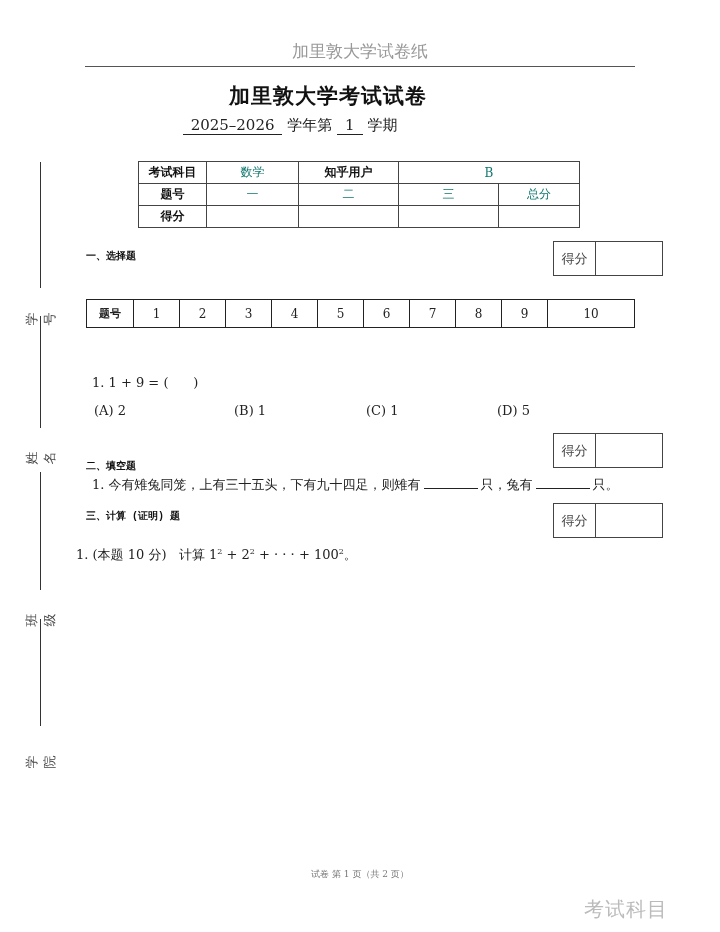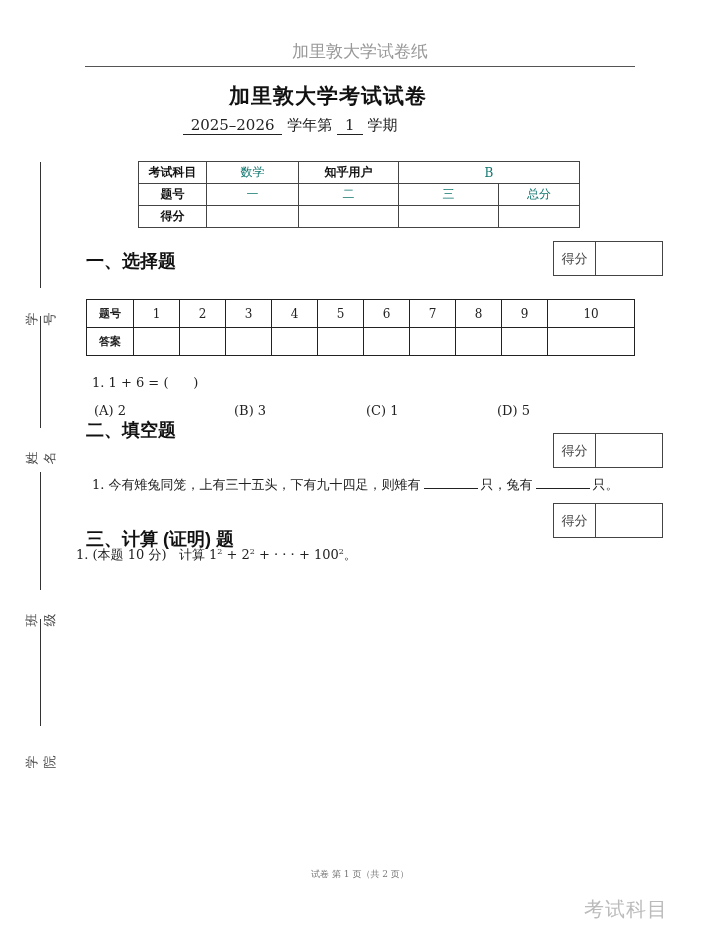--- a/index.html
+++ b/index.html
@@ -11,21 +11,21 @@
   .main-title { left:0; width:656px; top:82px; text-align:center; font-size:21px; font-weight:bold;
                 font-family:"DejaVu Sans", sans-serif; color:#111; letter-spacing:1px; }
   .term-line { left:0; width:580px; top:116px; text-align:center; font-size:15px; color:#222; }
   .term-line .u { display:inline-block; border-bottom:1px solid #222; padding:0 8px; line-height:17px; }
 
   table { border-collapse:collapse; }
   .info-table { left:138px; top:161px; width:442px; font-size:12px; }
   .info-table td { border:1px solid #444; height:21px; text-align:center; padding:0; color:#0f766e; }
   .info-table td.h { font-weight:bold; font-family:"DejaVu Sans", sans-serif; color:#111; width:67px; }
 
-  .section-title { left:86px; font-size:18px; font-weight:bold; font-family:Liberation Sans, sans-serif; color:#111; }
+  .section-title { left:86px; font-size:10px; font-weight:bold; font-family:Liberation Mono, monospace; color:#111; }
   .score-box { left:553px; width:108px; height:33px; border:1px solid #444; display:flex; }
   .score-box .lbl { width:41px; border-right:1px solid #444; display:flex; align-items:center;
                     justify-content:center; font-size:13px; color:#444; }
   .score-box .val { flex:1; }
 
   .ans-table { left:86px; top:299px; width:549px; font-size:12px; }
   .ans-table td { border:1.3px solid #222; height:27px; text-align:center; padding:0; color:#222; }
   .ans-table td.h { font-weight:bold; font-family:"DejaVu Sans", sans-serif; width:46px; font-size:11px; }
 
   .q { font-size:13px; color:#222; }
@@ -91,52 +91,39 @@
     <td>2</td>
     <td>3</td>
     <td>4</td>
     <td>5</td>
     <td>6</td>
     <td>7</td>
     <td>8</td>
     <td>9</td>
     <td>10</td>
   </tr>
-  <tr>
-    <td class="h">答案</td>
-    <td></td>
-    <td></td>
-    <td></td>
-    <td></td>
-    <td></td>
-    <td></td>
-    <td></td>
-    <td></td>
-    <td></td>
-    <td></td>
-  </tr>
 </tbody>
   </table>
 
-<div class="abs q" style="left:92px; top:375px; white-space:pre">1. 1 + 6 = (      )</div>
+<div class="abs q" style="left:92px; top:375px; white-space:pre">1. 1 + 9 = (      )</div>
 <div class="abs q" style="left:94px; top:403px">(A)  2</div>
-<div class="abs q" style="left:234px; top:403px">(B)  3</div>
+<div class="abs q" style="left:234px; top:403px">(B)  1</div>
 <div class="abs q" style="left:366px; top:403px">(C)  1</div>
 <div class="abs q" style="left:497px; top:403px">(D)  5</div>
 
-<div class="abs section-title" style="top:418px">二、填空题</div>
+<div class="abs section-title" style="top:459px">二、填空题</div>
 <div class="abs score-box" style="top:433px">
   <div class="lbl">得分</div>
   <div class="val"></div>
 </div>
 <div class="abs q" style="left:92px; top:476px; white-space:nowrap">
   <span>1. 今有雉兔同笼，上有三十五头，下有九十四足，则雉有</span><span class="blank"></span><span>只，兔有</span><span class="blank"></span><span>只。</span>
 </div>
 
-<div class="abs section-title" style="top:527px">三、计算 (证明) 题</div>
+<div class="abs section-title" style="top:509px">三、计算 (证明) 题</div>
 <div class="abs score-box" style="top:503px">
   <div class="lbl">得分</div>
   <div class="val"></div>
 </div>
 <div class="abs q" style="left:76px; top:546px; white-space:pre"><span>1. (本题 10 分)</span>   <span>计算 1</span><sup>2</sup><span> + 2</span><sup>2</sup><span> + · · · + 100</span><sup>2</sup><span>。</span></div>
 
 <div class="abs side-line" style="top:162px; height:126px"></div>
 <div class="abs side-label" style="top:298px">学号</div>
 <div class="abs side-line" style="top:316px; height:112px"></div>
 <div class="abs side-label" style="top:437px">姓名</div>

